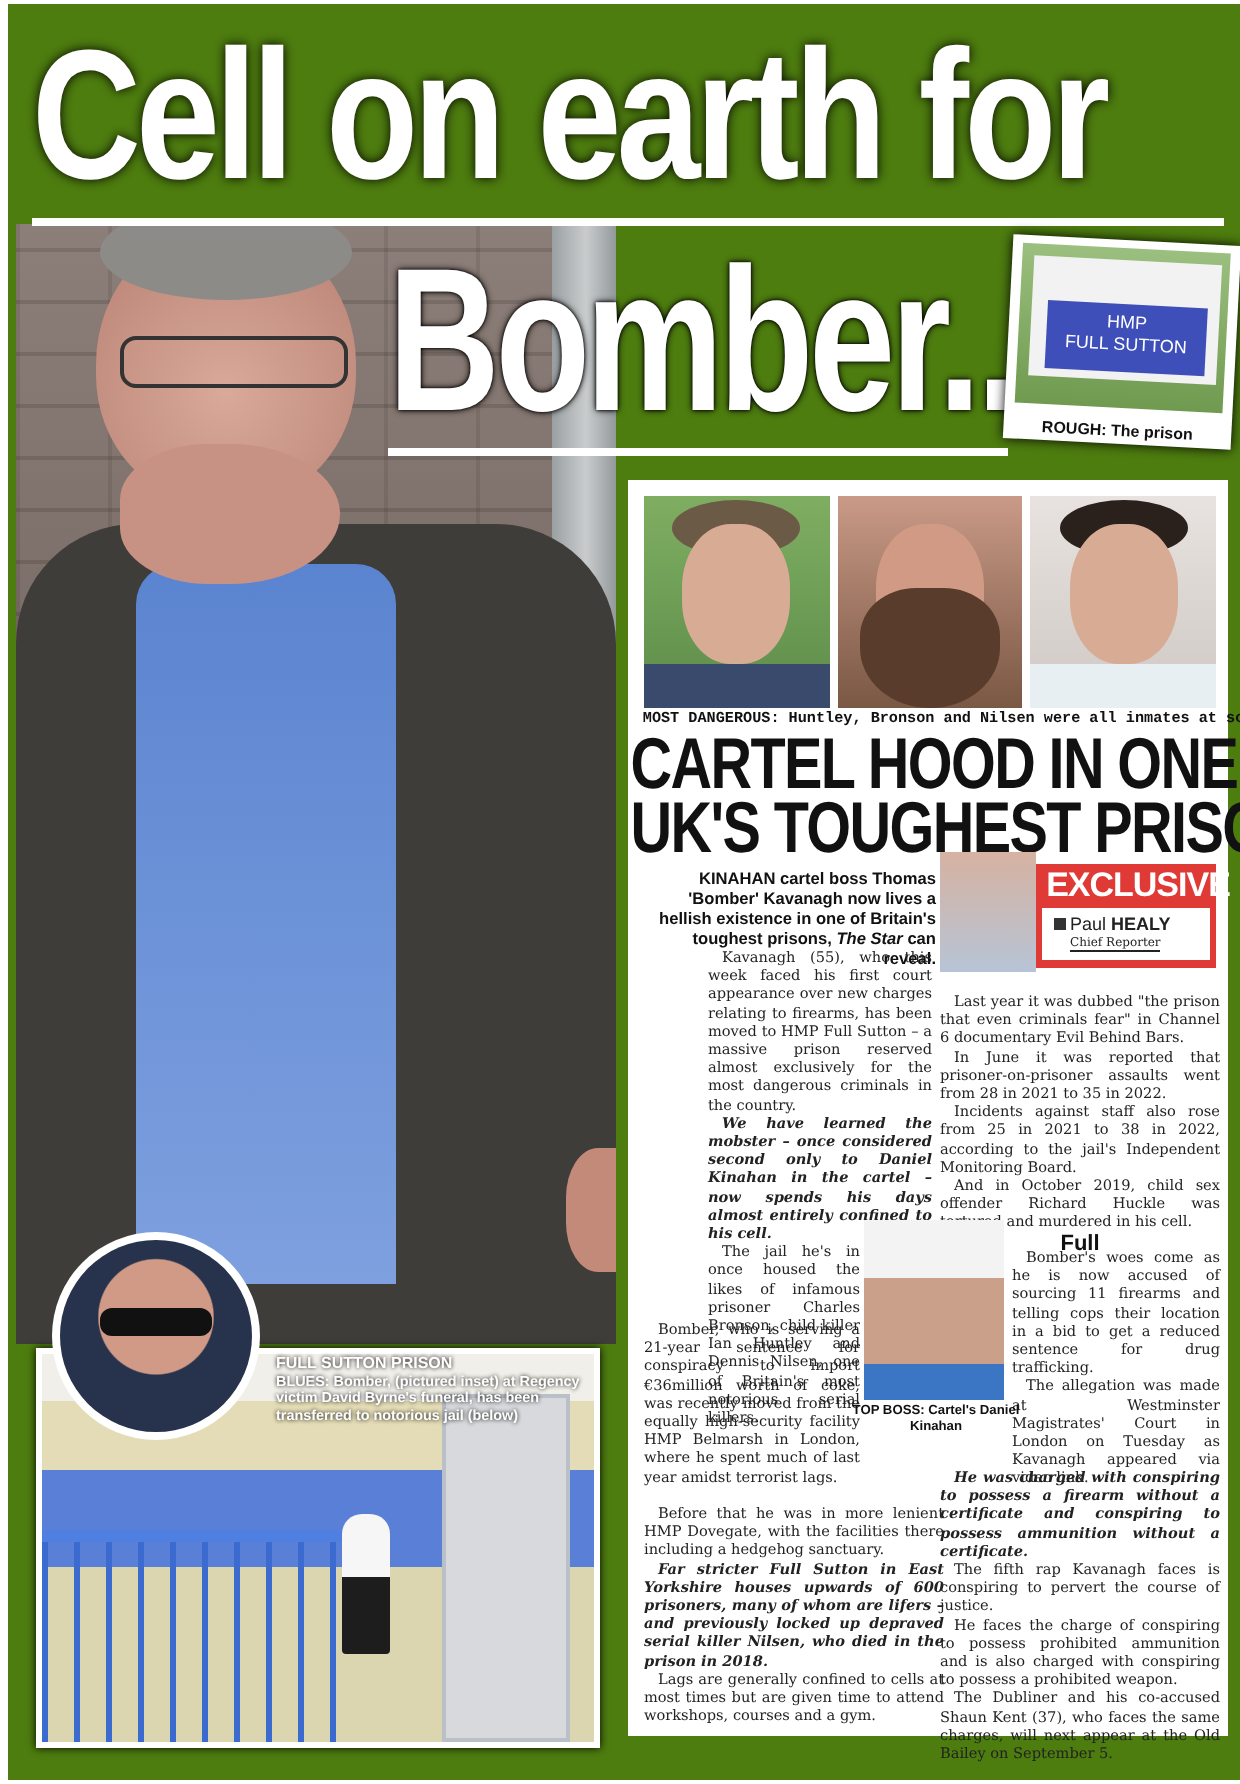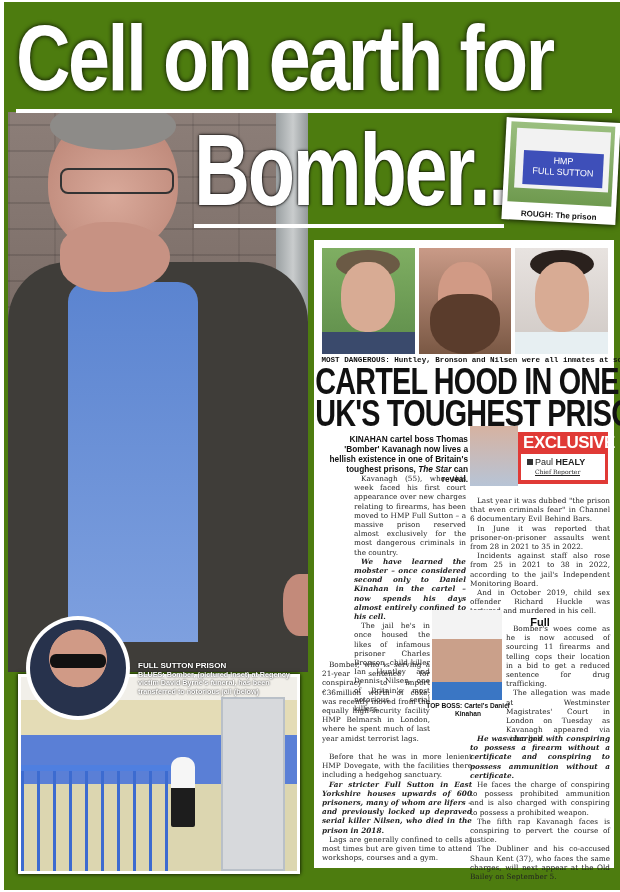--- a/index.html
+++ b/index.html
@@ -171,22 +171,22 @@
       <p>And in October 2019, child sex offender Richard Huckle was tortured and murdered in his cell.</p>
       <div class="subhead">Full</div>
     </div>
 
     <div class="col" style="left:192px;top:384px;width:104px;">
       <p>Bomber's woes come as he is now accused of sourcing 11 firearms and telling cops their location in a bid to get a reduced sentence for drug trafficking.</p>
       <p>The allegation was made at Westminster Magistrates' Court in London on Tuesday as Kavanagh appeared via video link.</p>
     </div>
     <div class="col" style="left:156px;top:494px;width:140px;">
       <p class="it">He was charged with conspiring to possess a firearm without a certificate and conspiring to possess ammunition without a certificate.</p>
+      <p>The fifth rap Kavanagh faces is conspiring to pervert the course of justice.</p>
       <p>He faces the charge of conspiring to possess prohibited ammunition and is also charged with conspiring to possess a prohibited weapon.</p>
-      <p>The fifth rap Kavanagh faces is conspiring to pervert the course of justice.</p>
       <p>The Dubliner and his co-accused Shaun Kent (37), who faces the same charges, will next appear at the Old Bailey on September 5.</p>
     </div>
 
     <div class="boss"></div>
     <div class="boss-cap">TOP BOSS: Cartel's Daniel Kinahan</div>
   </div>
 
   <div class="jail">
     <div class="jail-photo">
       <div class="rail"></div>
@@ -195,17 +195,17 @@
     </div>
   </div>
 
   <div class="inset-circle">
     <div class="inset-circle-in">
       <div class="shades"></div>
     </div>
   </div>
 
   <div class="bluescap">
-    <div style="font-size:8px;">FULL SUTTON PRISON</div>
+    <div style="font-size:8px;margin-top:16px;">FULL SUTTON PRISON</div>
     <div>BLUES: Bomber, (pictured inset) at Regency victim David Byrne's funeral, has been transferred to notorious jail (below)</div>
   </div>
 
 </div>
 
 </body></html>

